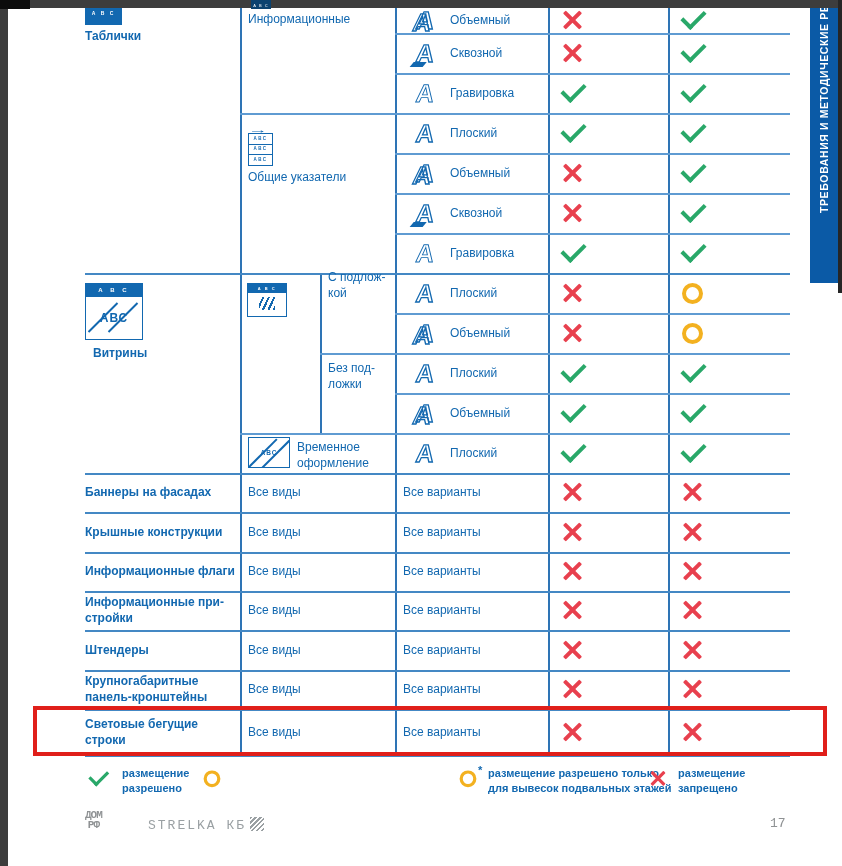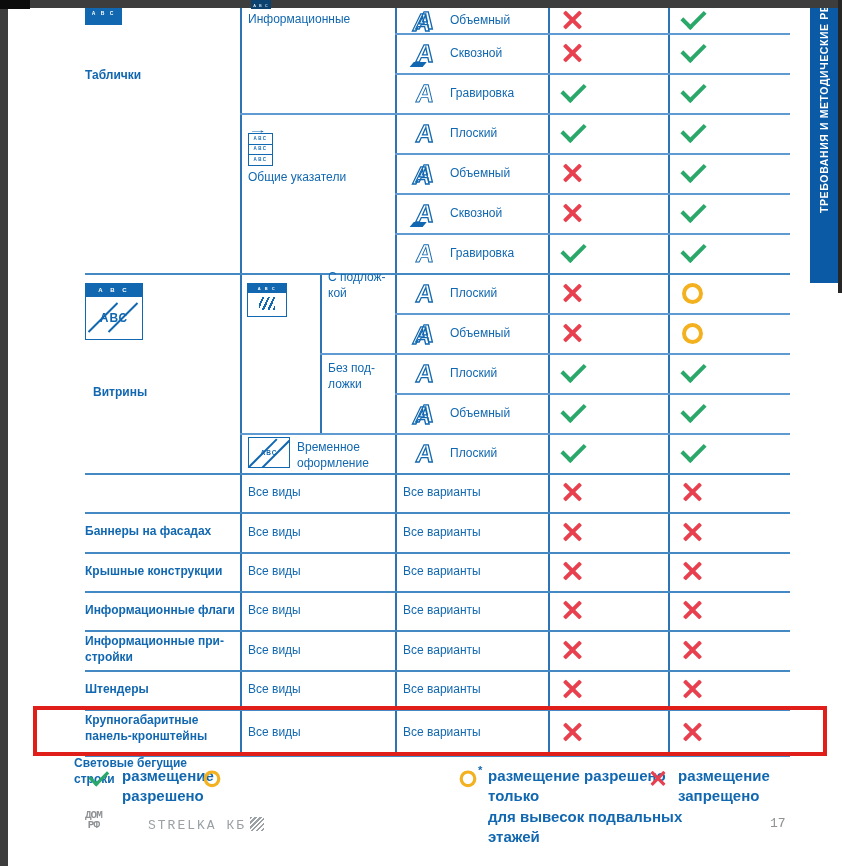--- a/index.html
+++ b/index.html
@@ -23,23 +23,23 @@
     color:#fff;font:700 10.5px/28px "Liberation Sans",sans-serif;letter-spacing:.6px;
     padding-top:70px;box-sizing:border-box;white-space:nowrap;}
 
   
   .vl{position:absolute;display:block;width:1.5px;background:var(--vline);z-index:1;}
   .hl{position:absolute;display:block;height:1.5px;background:var(--hline);z-index:1;}
   .hl2{height:2px;background:var(--hline2);}
 
   
   .t{position:absolute;font:12px/1.3 "Liberation Sans",sans-serif;color:var(--blue);z-index:2;}
-  .cat{font-weight:700;margin-top:39px;}
+  .cat{font-weight:700;}
   .pre{white-space:pre-line;}
-  .lg{font-size:15px;font-weight:700;line-height:1.35;}
+  .lg{font-size:11px;font-weight:700;line-height:1.35;}
 
   
   .mark{position:absolute;width:28px;height:26px;z-index:2;}
   .mk-sm{transform:scale(.8);transform-origin:left top;}
   .mark--allowed::before{content:"";position:absolute;left:2px;top:3px;width:19px;height:10px;
     border-left:4px solid var(--green);border-bottom:4px solid var(--green);transform:rotate(-45deg);}
   .mark--forbidden::before,.mark--forbidden::after{content:"";position:absolute;left:1px;top:11px;
     width:23px;height:4px;background:var(--red);border-radius:1px;}
   .mark--forbidden::before{transform:rotate(45deg);}
   .mark--forbidden::after{transform:rotate(-45deg);}
@@ -272,21 +272,21 @@
   <span class="mark mark--forbidden" style="left:560px;top:637px"></span>
   <span class="mark mark--forbidden" style="left:680px;top:637px"></span>
 
   <span class="t cat pre" style="left:85px;top:674px;width:155px">Крупногабаритные
 панель-кронштейны</span>
   <span class="t" style="left:248px;top:682px">Все виды</span>
   <span class="t" style="left:403px;top:682px">Все варианты</span>
   <span class="mark mark--forbidden" style="left:560px;top:676px"></span>
   <span class="mark mark--forbidden" style="left:680px;top:676px"></span>
 
-  <span class="t cat pre" style="left:74px;top:717px;width:150px">Световые бегущие
+  <span class="t cat pre" style="left:85px;top:717px;width:150px">Световые бегущие
 строки</span>
   <span class="t" style="left:248px;top:725px">Все виды</span>
   <span class="t" style="left:403px;top:725px">Все варианты</span>
   <span class="mark mark--forbidden" style="left:560px;top:719px"></span>
   <span class="mark mark--forbidden" style="left:680px;top:719px"></span>
 
   <div class="hl-rect"></div>
 
   <span class="mark mk-sm mark--allowed" style="left:88px;top:768px"></span>
   <span class="t lg pre" style="left:122px;top:766px;width:100px">размещение

